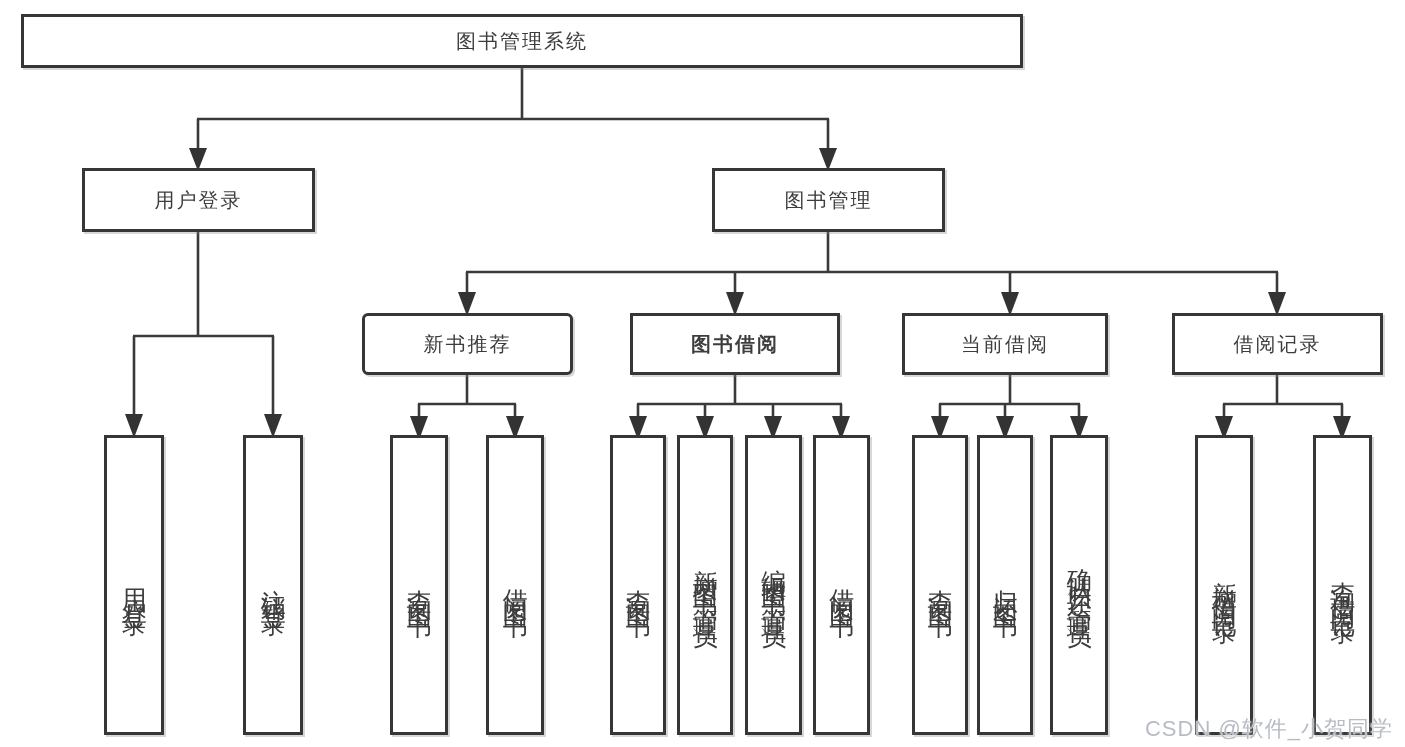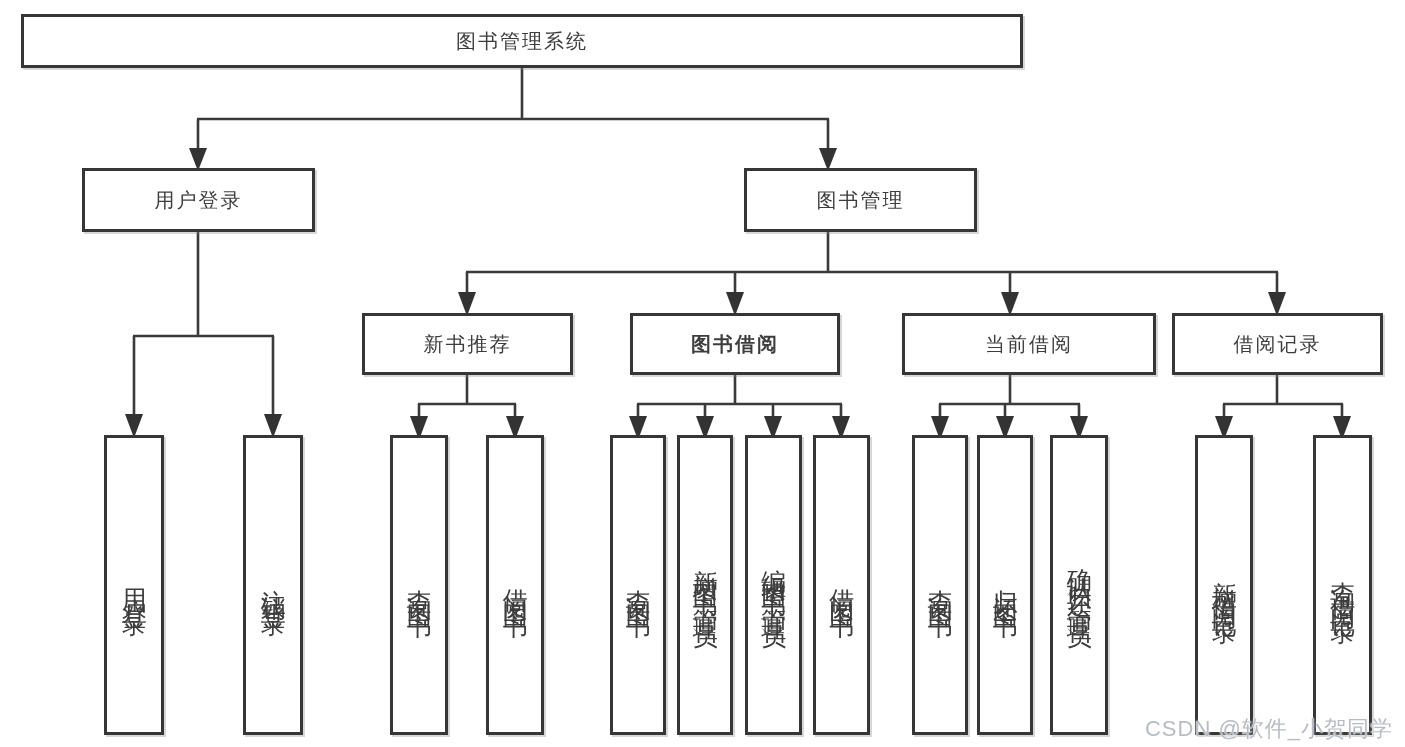--- a/index.html
+++ b/index.html
@@ -150,31 +150,31 @@
     </g>
   </svg>
 
   <div class="node hnode" style="left:21px; top:14px; width:1002px; height:54px;">
     <span>图书管理系统</span>
   </div>
 
   <div class="node hnode" style="left:82px; top:168px; width:233px; height:64px;">
     <span>用户登录</span>
   </div>
-  <div class="node hnode" style="left:712px; top:168px; width:233px; height:64px;margin-left:32px;">
+  <div class="node hnode" style="left:712px; top:168px; width:233px; height:64px;">
     <span>图书管理</span>
   </div>
 
-  <div class="node hnode" style="left:362px; top:313px; width:211px; height:62px;">
+  <div class="node hnode" style="left:362px; top:313px; width:211px; height:62px;border-radius:6px;">
     <span>新书推荐</span>
   </div>
   <div class="node hnode" style="left:630px; top:313px; width:210px; height:62px;font-weight:bold;">
     <span>图书借阅</span>
   </div>
-  <div class="node hnode" style="left:902px; top:313px; width:254px; height:62px;">
+  <div class="node hnode" style="left:902px; top:313px; width:206px; height:62px;">
     <span>当前借阅</span>
   </div>
   <div class="node hnode" style="left:1172px; top:313px; width:211px; height:62px;">
     <span>借阅记录</span>
   </div>
 
   <div class="node vnode" style="left:104px; top:435px; width:60px; height:300px;">
     <span>用户登录</span>
   </div>
   <div class="node vnode" style="left:243px; top:435px; width:60px; height:300px;">

